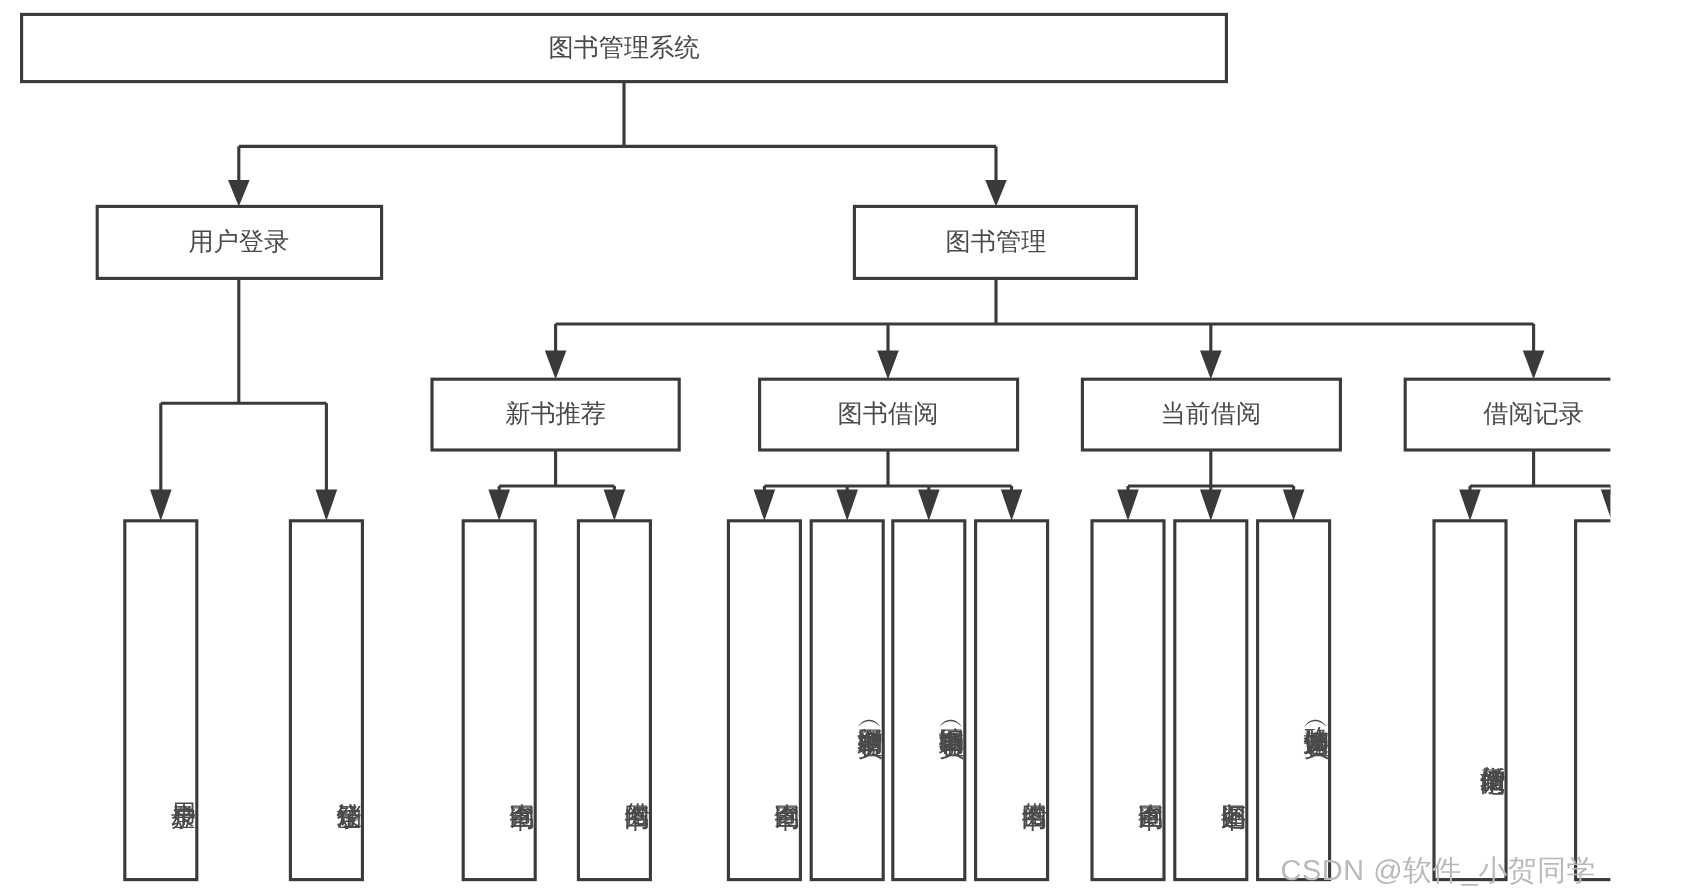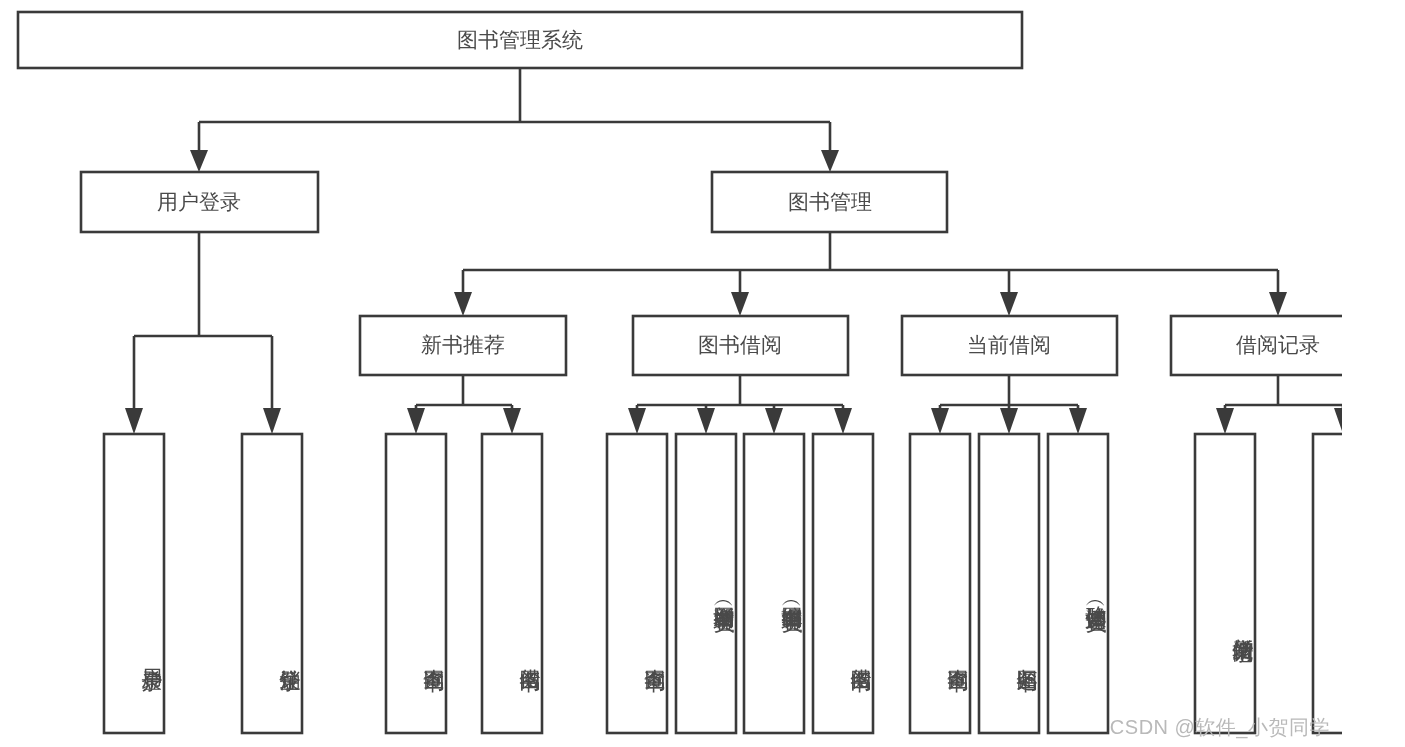--- a/index.html
+++ b/index.html
@@ -58,21 +58,21 @@
     writing-mode: vertical-rl;
     text-orientation: upright;
     letter-spacing: 1px;
     pointer-events: none;
   }
   .watermark {
     position: absolute;
     right: 12px;
     bottom: 6px;
     font-family: "Liberation Sans", "DejaVu Sans", sans-serif;
-    font-size: 20px;
+    font-size: 24px;
     color: #b9b9b9;
     white-space: nowrap;
     letter-spacing: 0.5px;
   }
 </style>
 </head>
 <body>
 
 <div id="diagram-root">
 

